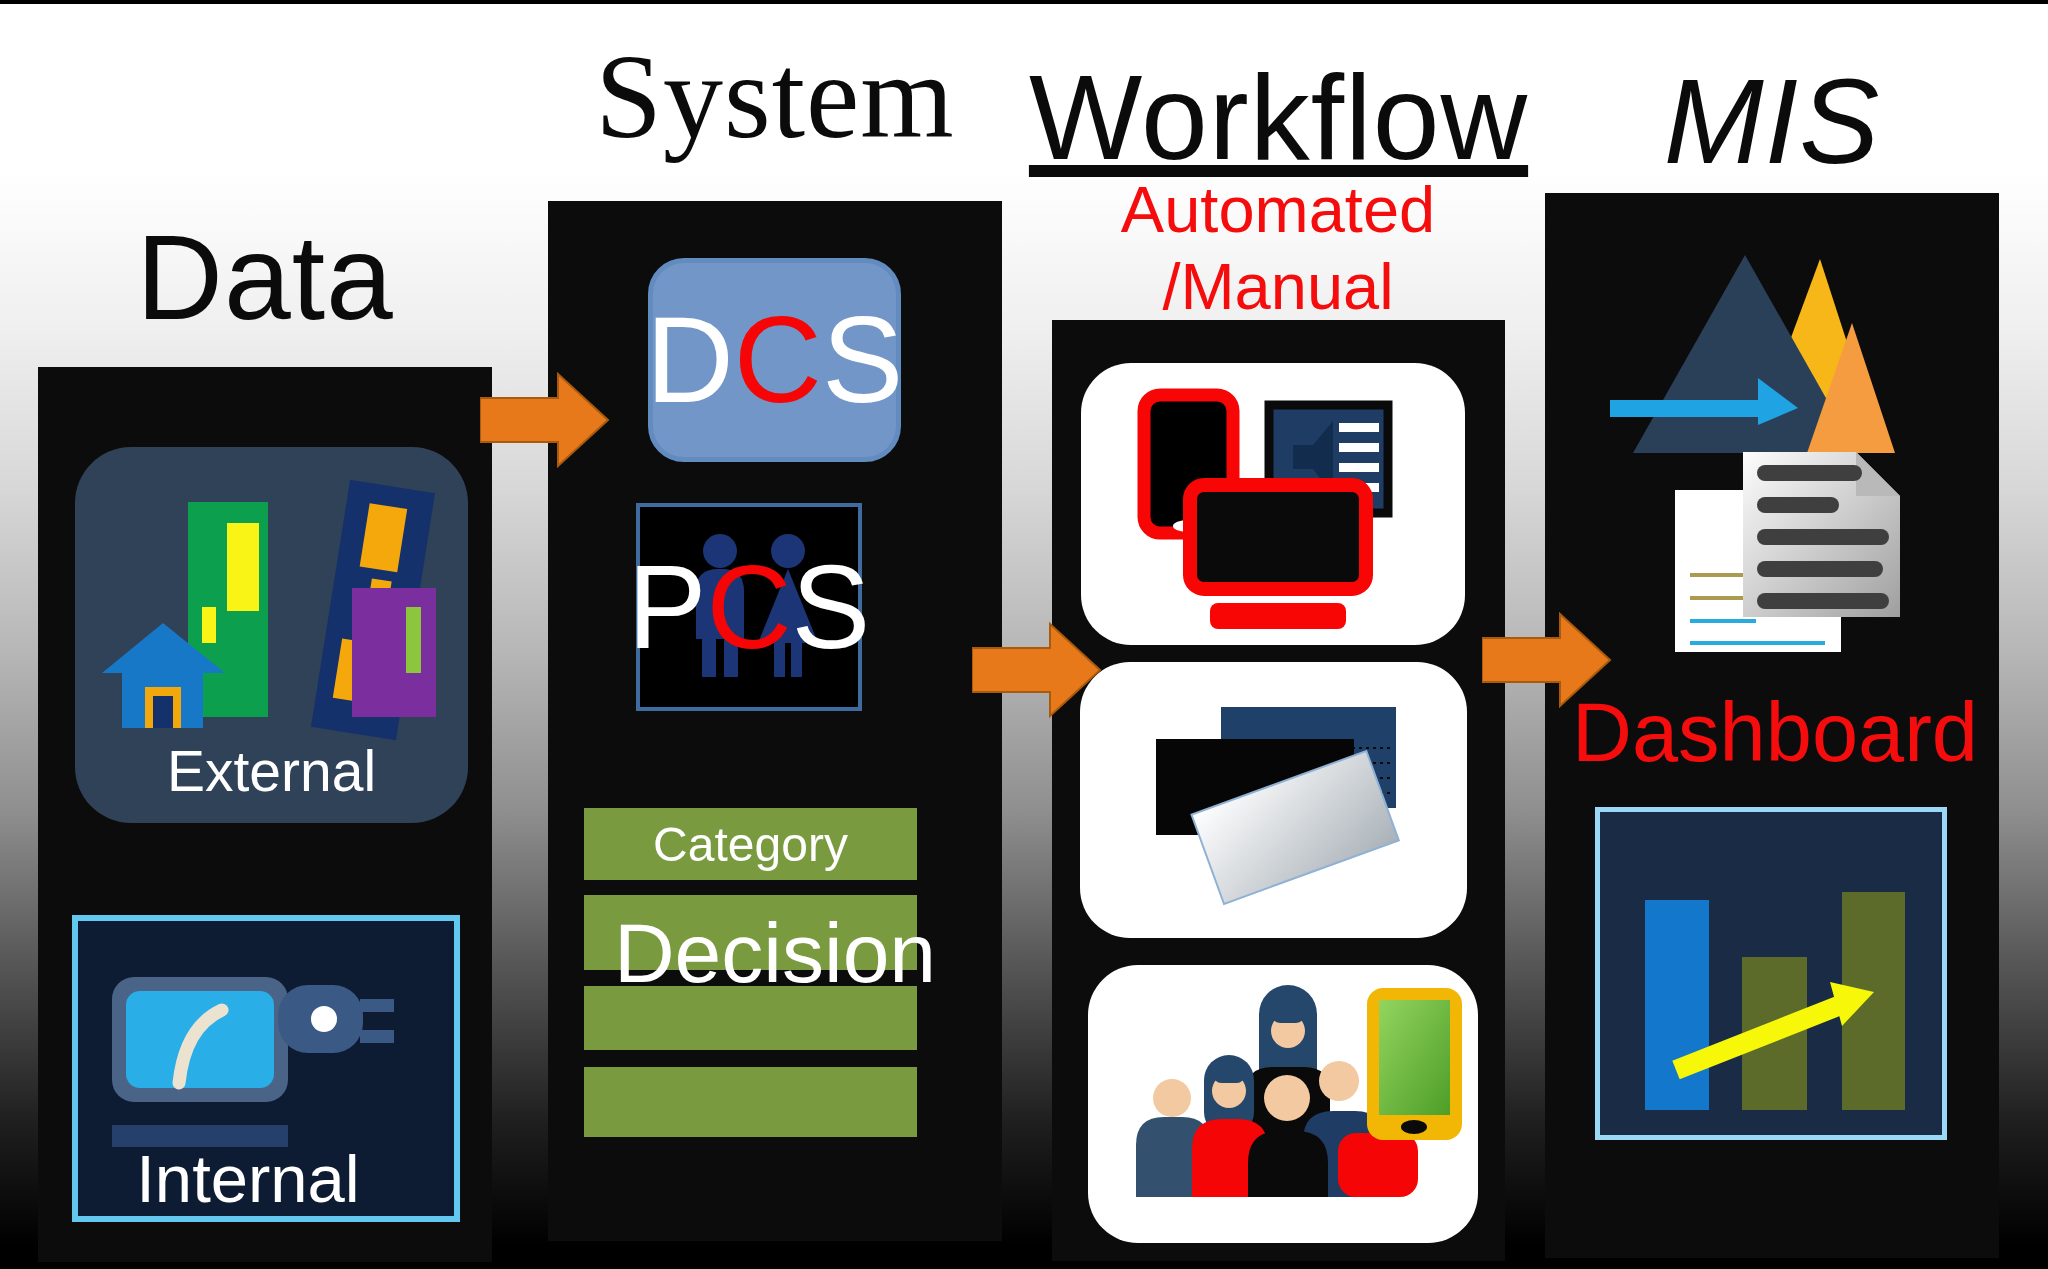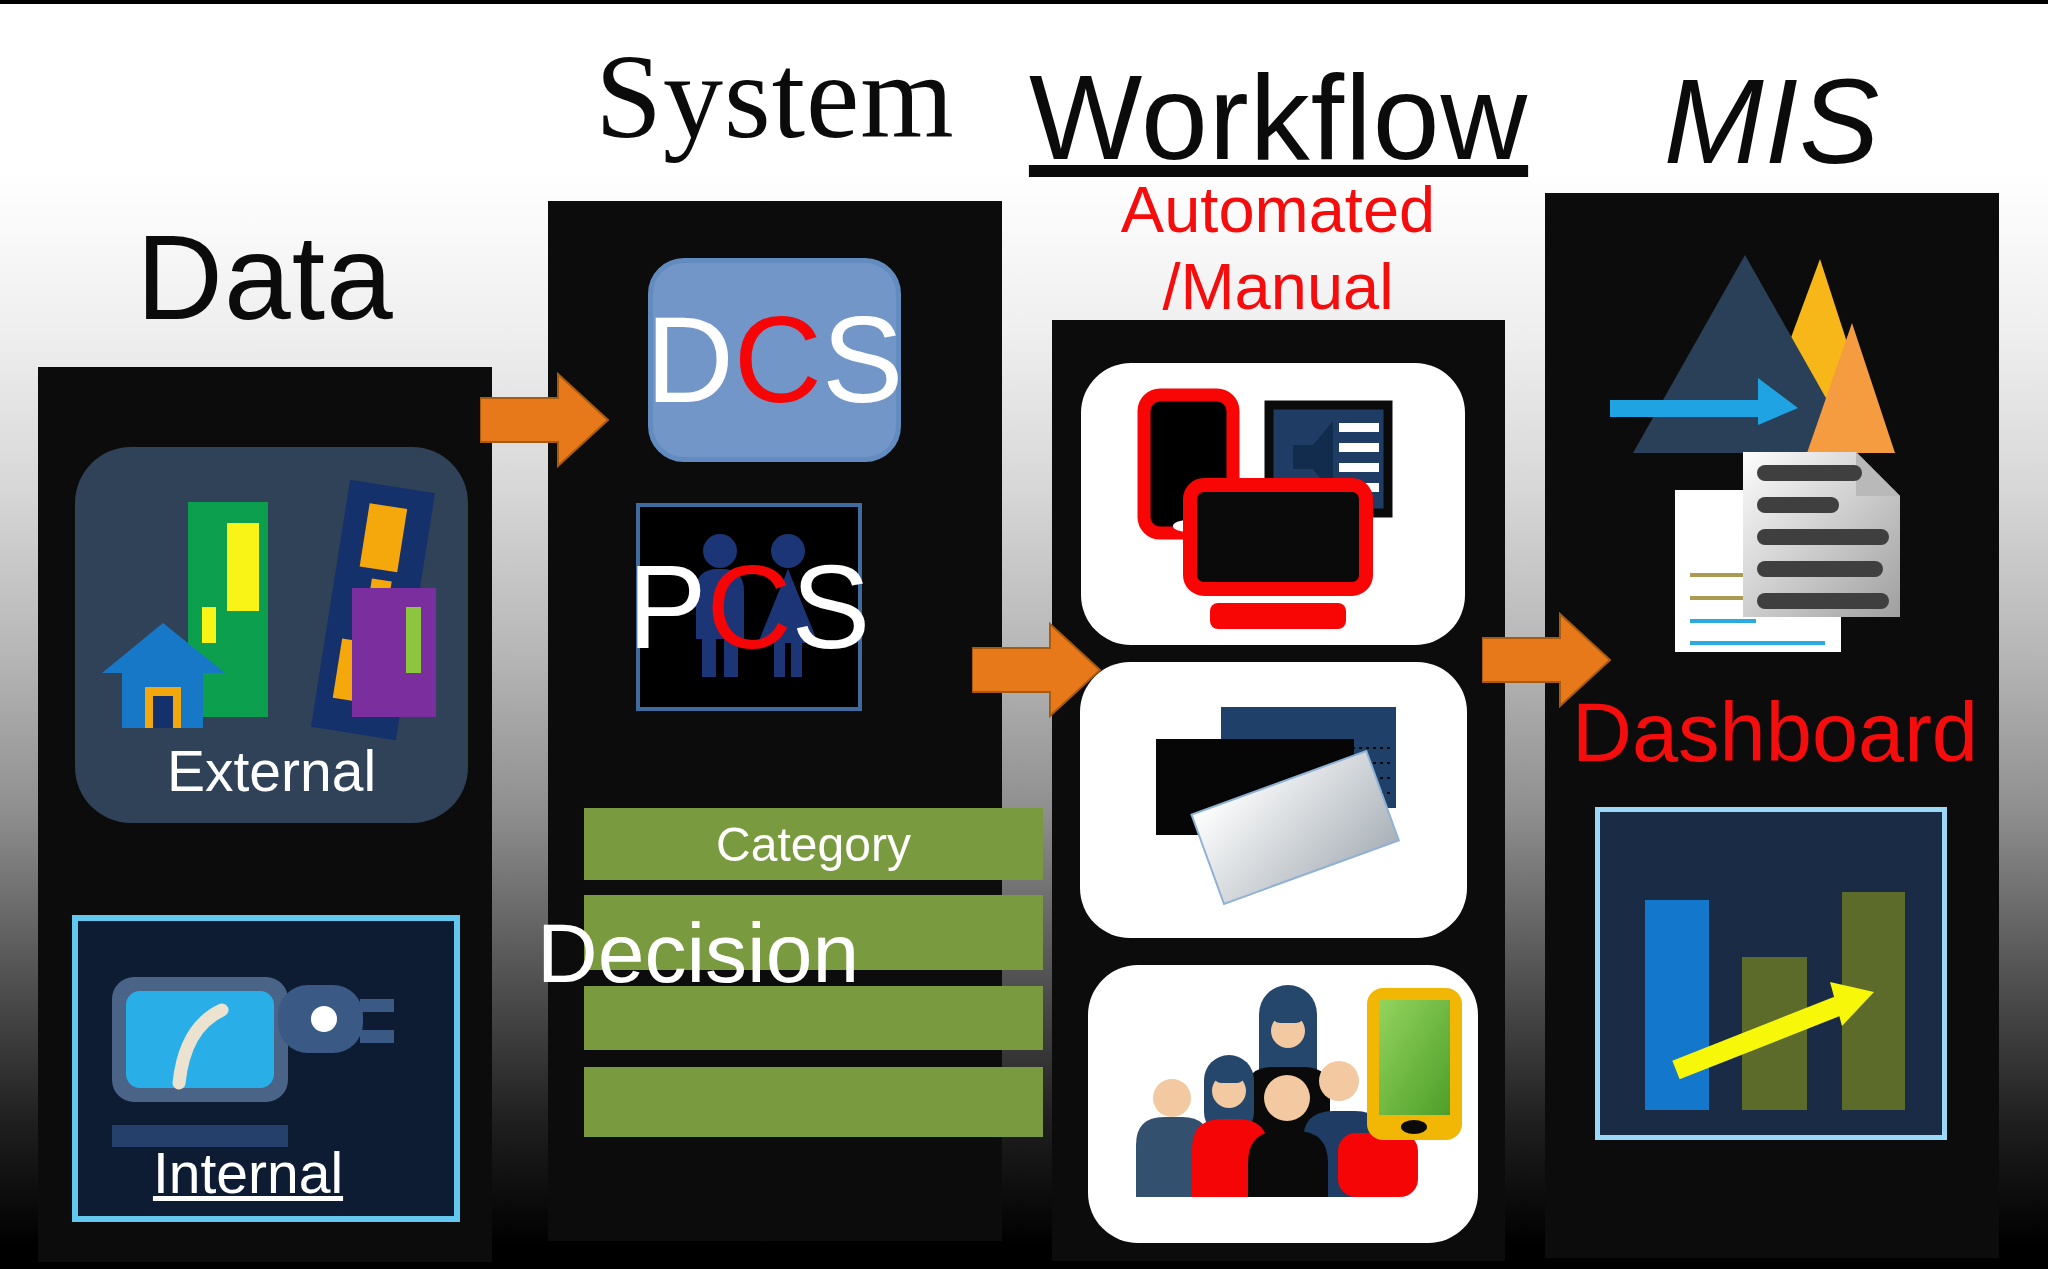--- a/index.html
+++ b/index.html
@@ -9,21 +9,21 @@
     background:linear-gradient(180deg,#000 0px,#000 4px,#ffffff 4px,#ffffff 170px,
       #efefef 330px,#d7d7d7 490px,#b7b7b7 650px,#8f8f8f 810px,#565656 965px,
       #1e1e1e 1125px,#000000 1245px);
   }
   .abs{position:absolute;}
   .panel{position:absolute;background:#0c0c0c;}
   .title{position:absolute;color:#0b0b0b;font-size:120px;letter-spacing:1px;
     display:flex;justify-content:center;white-space:nowrap;}
   .redtxt{color:#f50d0d;}
   .whitebox{position:absolute;background:#ffffff;border-radius:50px;}
-  .greenbar{position:absolute;left:584px;width:459px;background:#7a9a3f;
+  .greenbar{position:absolute;left:584px;width:333px;background:#7a9a3f;
     display:flex;align-items:center;justify-content:center;color:#fff;}
   .iconlabel{position:absolute;color:#ffffff;text-align:center;}
   .badge-letters{position:absolute;inset:0;display:flex;align-items:center;
     justify-content:center;color:#fff;}
   .lred{color:#f50505;}
 </style>
 </head>
 <body>
 
 <div id="stage">
@@ -67,21 +67,21 @@
     <rect x="3" y="3" width="382" height="301" fill="#0e1c33" stroke="#63c8f0" stroke-width="6"></rect>
     <rect x="40" y="210" width="176" height="22" fill="#24406b"></rect>
     <rect x="40" y="62" width="176" height="125" rx="22" fill="#4a6488"></rect>
     <rect x="54" y="76" width="148" height="97" rx="14" fill="#2aaee8"></rect>
     <path d="M150 95 Q113 112 107 168" stroke="#ebe3d0" stroke-width="13" fill="none" stroke-linecap="round"></path>
     <rect x="206" y="70" width="85" height="68" rx="30" fill="#3b5985"></rect>
     <rect x="288" y="84" width="34" height="13" fill="#3b5985"></rect>
     <rect x="288" y="115" width="34" height="13" fill="#3b5985"></rect>
     <circle cx="252" cy="104" r="13" fill="#ffffff"></circle>
   </svg>
-  <div class="iconlabel" style="left:72px;top:1140px;width:352px;font-size:57px;text-decoration:underline;">Internal</div>
+  <div class="iconlabel" style="left:72px;top:1140px;width:352px;font-size:67px;">Internal</div>
 
   <div class="abs" style="left:648px;top:258px;width:253px;height:204px;background:#7296c7;
               border:5px solid #628bc0;border-radius:36px;box-sizing:border-box;">
     <div class="badge-letters" style="font-size:122px;">
       <span>D</span>
         <span class="lred">C</span>
         <span>S</span>
     </div>
   </div>
 
@@ -103,21 +103,21 @@
       <span>P</span>
         <span class="lred">C</span>
         <span>S</span>
     </div>
   </div>
 
   <div class="greenbar" style="top:808px;height:72px;font-size:48px;">Category</div>
   <div class="greenbar" style="top:895px;height:75px;"></div>
   <div class="greenbar" style="top:986px;height:64px;"></div>
   <div class="greenbar" style="top:1067px;height:70px;"></div>
-  <div class="abs" style="left:537px;top:905px;width:430px;text-align:left;color:#fff;font-size:84px;">Decision</div>
+  <div class="abs" style="left:560px;top:905px;width:430px;text-align:center;color:#fff;font-size:84px;">Decision</div>
 
   <div class="whitebox" style="left:1081px;top:363px;width:384px;height:282px;">
     <svg width="384" height="282" viewBox="0 0 384 282">
       <rect x="63" y="32" width="89" height="138" rx="16" fill="#000" stroke="#f80606" stroke-width="13"></rect>
       <ellipse cx="107" cy="163" rx="15" ry="6" fill="#fff"></ellipse>
       <rect x="188" y="42" width="119" height="108" fill="#1e3c64" stroke="#0a0a0a" stroke-width="9"></rect>
       <polygon points="212,82 232,82 252,58 252,132 232,106 212,106" fill="#122c4e"></polygon>
       <rect x="258" y="60" width="40" height="9" fill="#fff"></rect>
       <rect x="258" y="80" width="40" height="9" fill="#fff"></rect>
       <rect x="258" y="100" width="40" height="9" fill="#fff"></rect>

